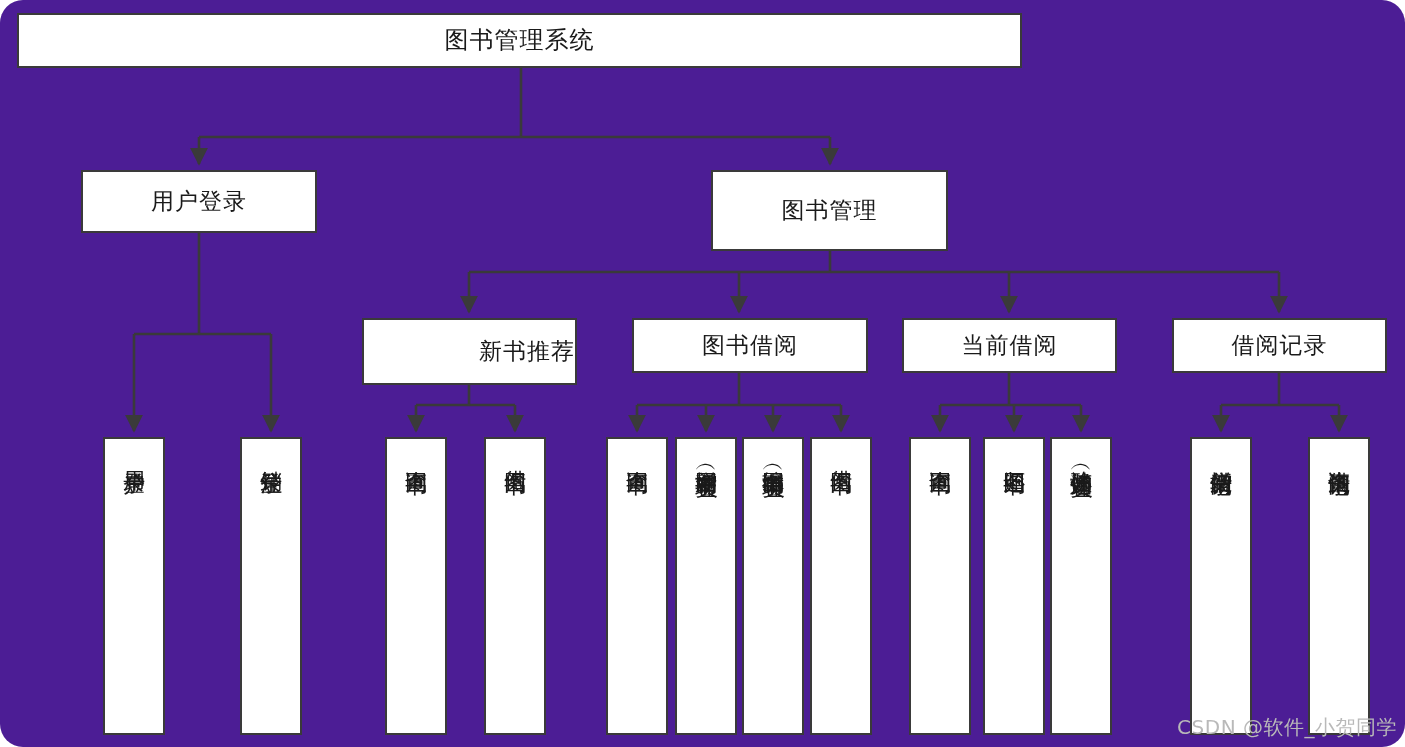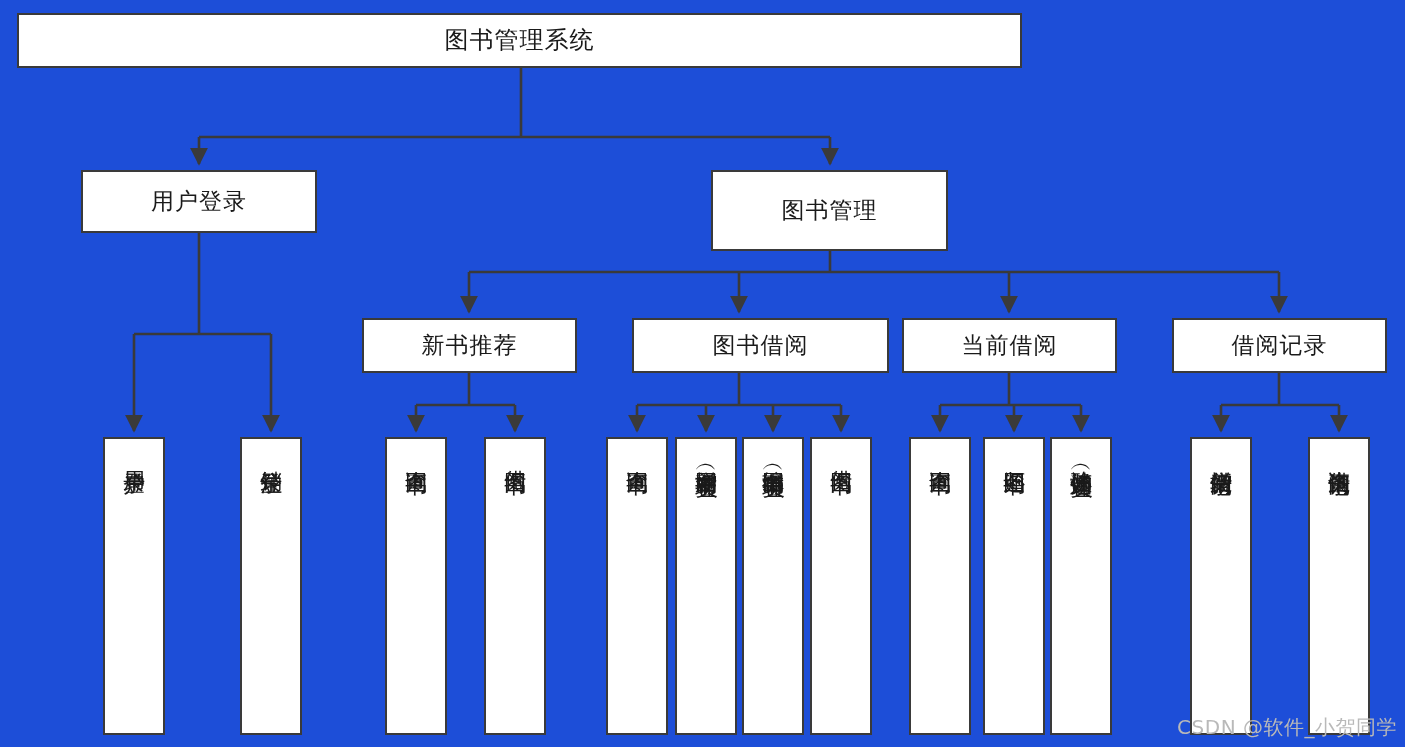--- a/index.html
+++ b/index.html
@@ -7,22 +7,23 @@
     padding: 0;
     background: #ffffff;
   }
   body {
     font-family: "DejaVu Sans", "Liberation Sans", sans-serif;
   }
   #canvas {
     position: relative;
     width: 1405px;
     height: 747px;
-    background: #1d4ed8;
+    background: #4c1d95;
     overflow: hidden;
+    border-radius: 23px;
   }
   svg.edges {
     position: absolute;
     left: 0;
     top: 0;
     width: 1405px;
     height: 747px;
     pointer-events: none;
   }
   .node {
@@ -127,24 +128,24 @@
     <span>图书管理系统</span>
   </div>
 
   <div class="node horiz" style="left:81px; top:170px; width:236px; height:63px;">
     <span>用户登录</span>
   </div>
   <div class="node horiz" style="left:711px; top:170px; width:237px; height:81px;">
     <span>图书管理</span>
   </div>
 
-  <div class="node horiz" style="left:362px; top:318px; width:215px; height:55px;">
+  <div class="node horiz" style="left:362px; top:318px; width:215px; height:67px;justify-content:flex-end;">
     <span>新书推荐</span>
   </div>
-  <div class="node horiz" style="left:632px; top:318px; width:257px; height:55px;">
+  <div class="node horiz" style="left:632px; top:318px; width:236px; height:55px;">
     <span>图书借阅</span>
   </div>
   <div class="node horiz" style="left:902px; top:318px; width:215px; height:55px;">
     <span>当前借阅</span>
   </div>
   <div class="node horiz" style="left:1172px; top:318px; width:215px; height:55px;">
     <span>借阅记录</span>
   </div>
 
   <div class="node vert" style="left:103px; top:437px; width:62px; height:298px;">

